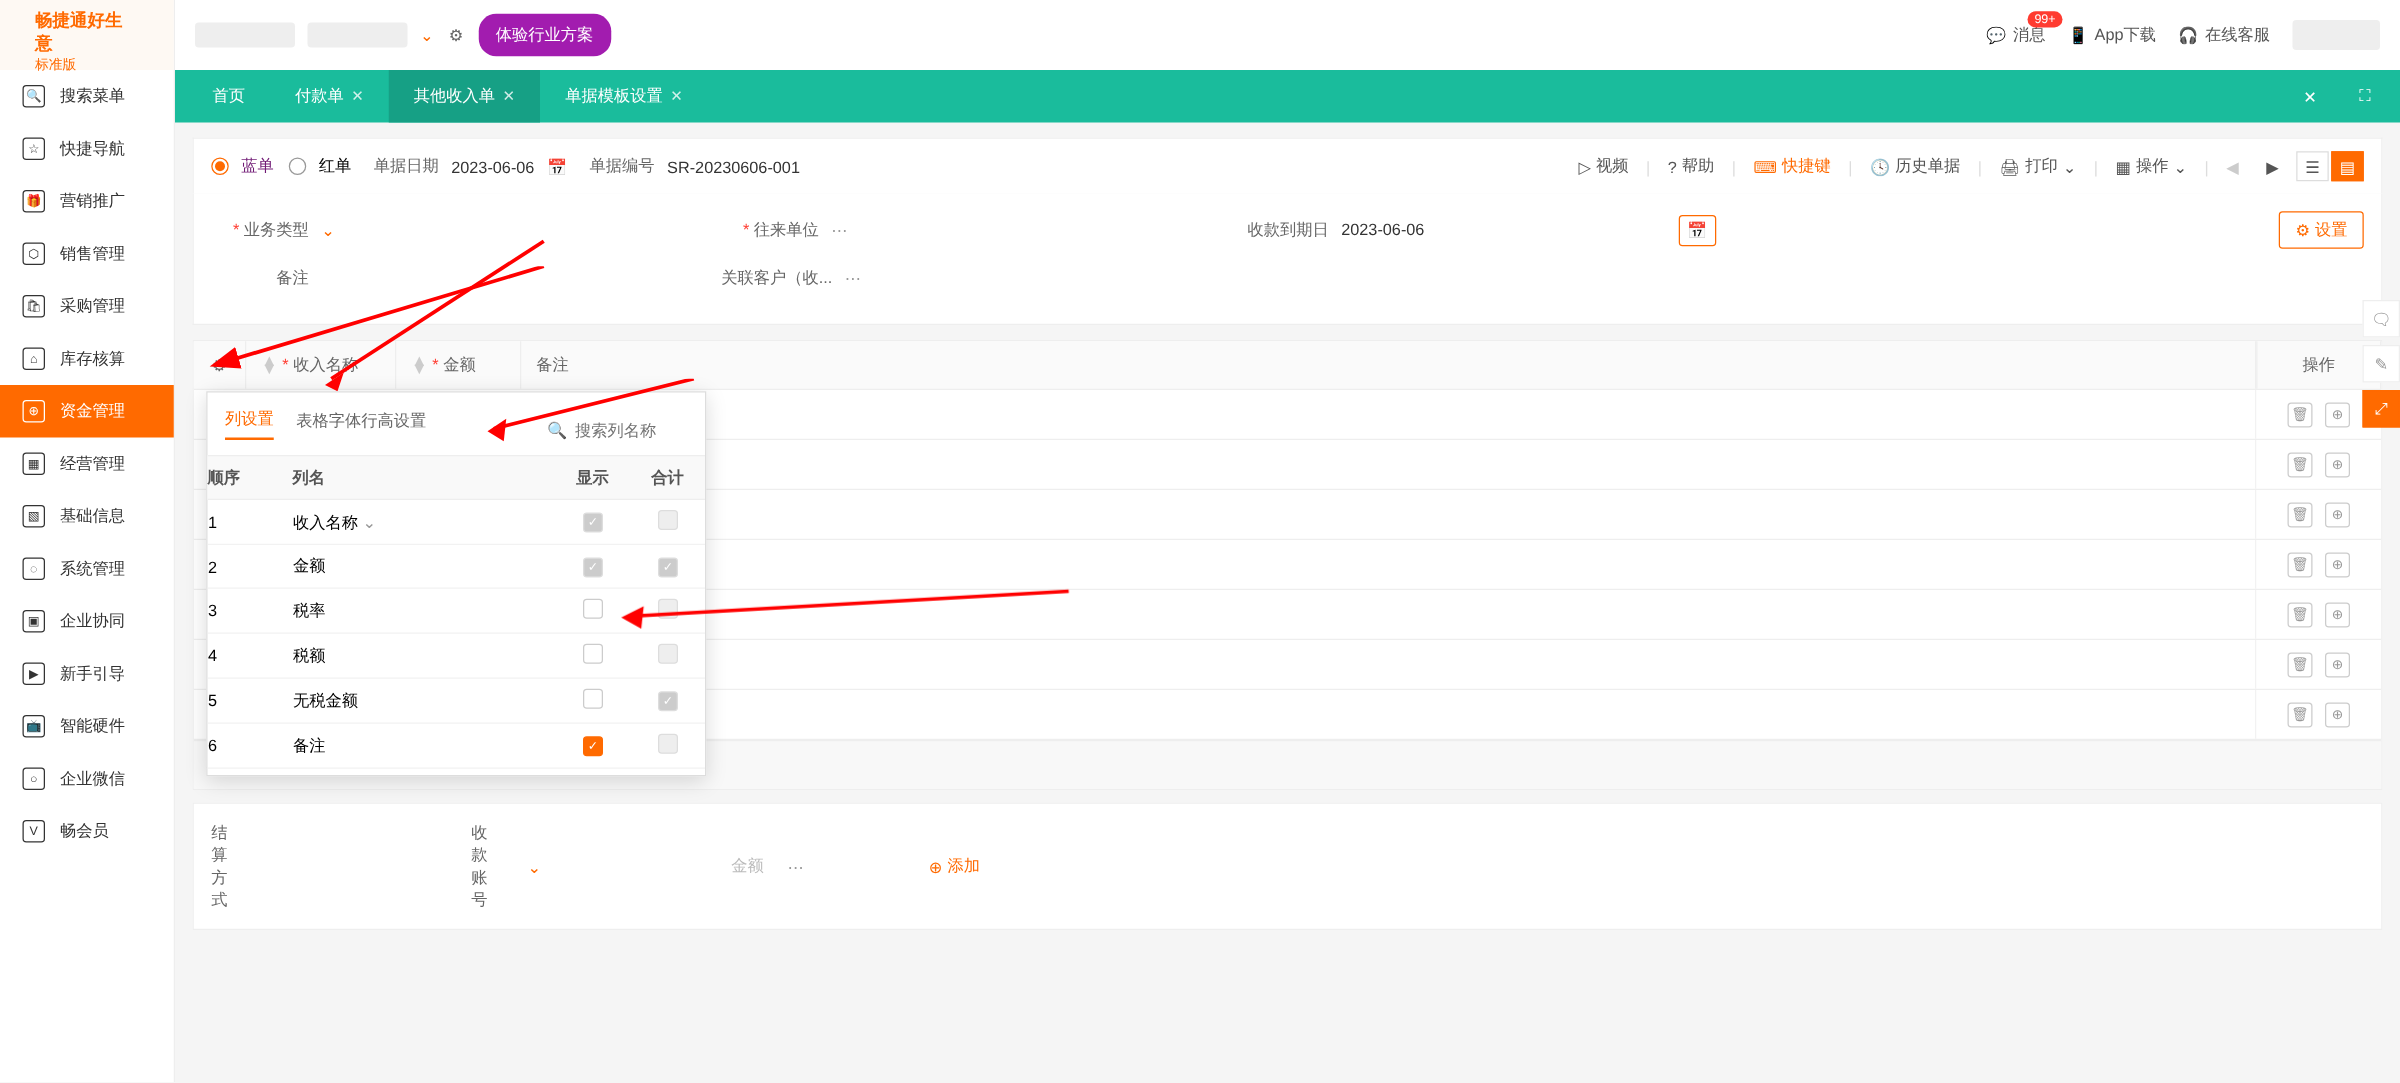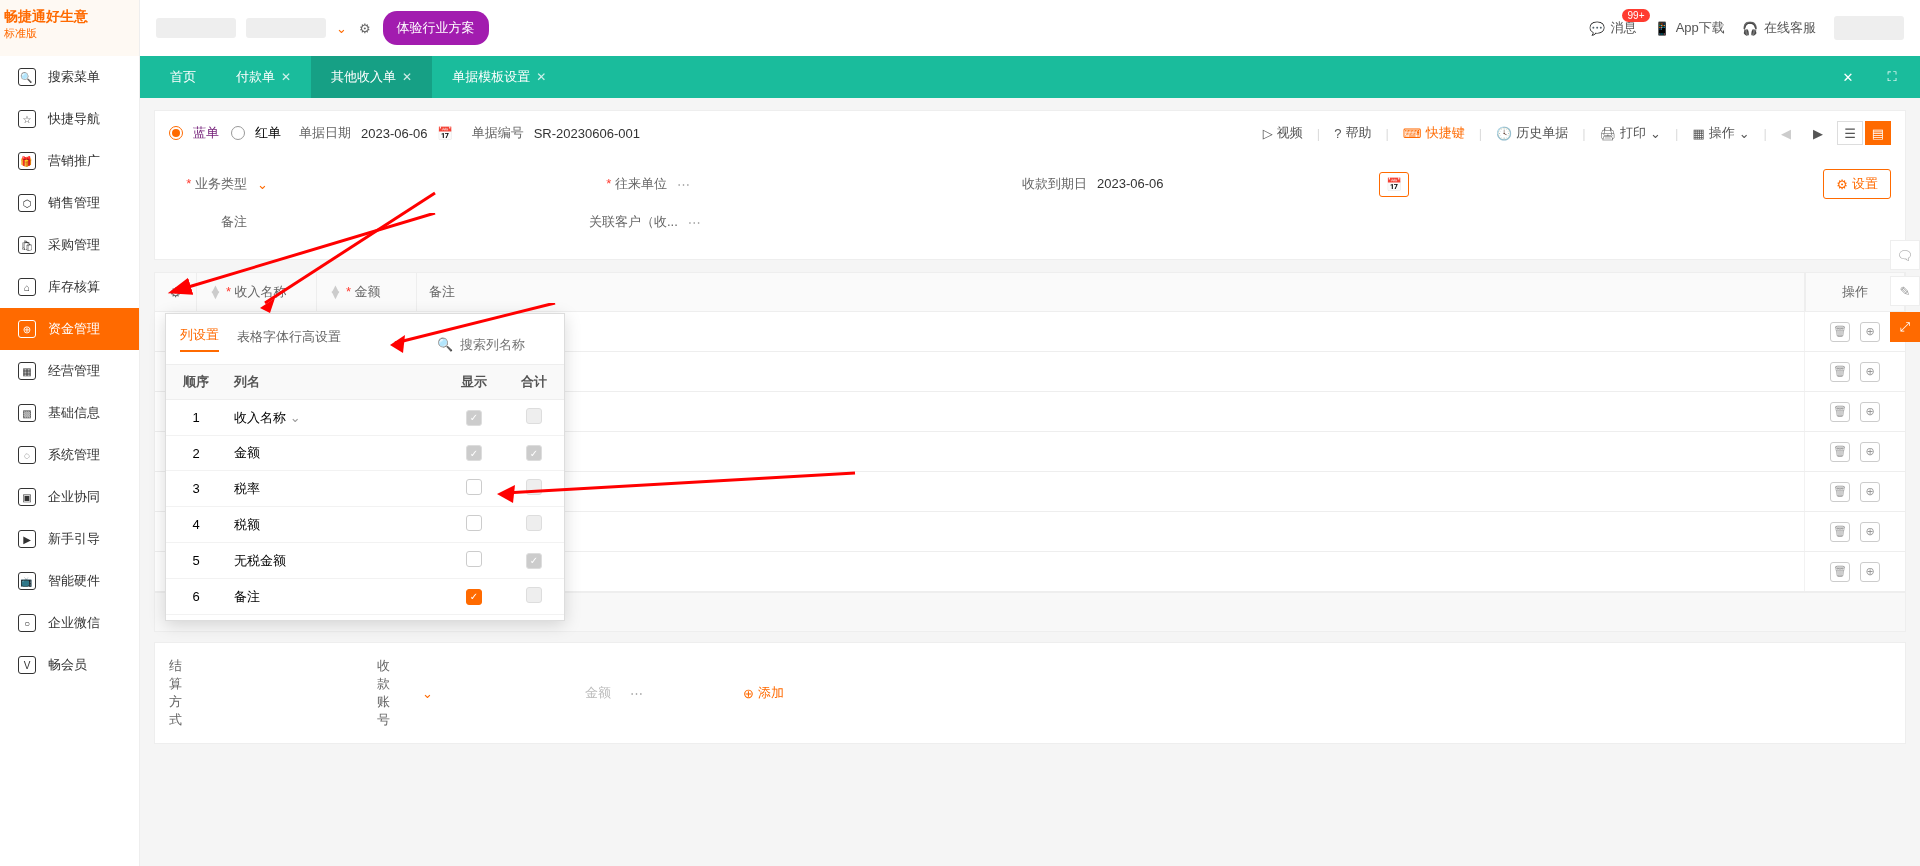--- a/index.html
+++ b/index.html
@@ -1,21 +1,21 @@
 <!DOCTYPE html>
 <html><head>
 <meta charset="utf-8">
 <style>
 *{margin:0;padding:0;box-sizing:border-box;font-family:"Microsoft YaHei",Arial,sans-serif;font-size:13px}
 body{background:#f5f5f5;overflow:hidden}
 .app{display:flex;height:866px;width:1920px;position:relative}
 
 
 .sidebar{width:140px;background:#fff;border-right:1px solid #eee;display:flex;flex-direction:column}
-.logo-area{height:56px;padding:8px 4px;background:#fef9f3}
+.logo-area{height:56px;padding:8px 28px;background:#fef9f3}
 .logo-text{color:#ff6a00;font-size:14px;font-weight:bold}
 .logo-sub{color:#ff6a00;font-size:11px}
 .nav-item{display:flex;align-items:center;gap:12px;padding:12px 18px;color:#333;cursor:pointer}
 .nav-item.active{background:#ff6a00;color:#fff}
 .nav-icon{width:18px;height:18px;display:inline-flex;align-items:center;justify-content:center;border:1.5px solid currentColor;border-radius:3px;font-size:10px}
 
 
 .main{flex:1;display:flex;flex-direction:column;min-width:0}
 .topbar{height:56px;background:#fff;display:flex;align-items:center;padding:0 16px;gap:12px}
 .org-select{display:flex;align-items:center;gap:10px;color:#666}
@@ -47,21 +47,21 @@
 .tb-val{color:#333}
 .toolbar-right{margin-left:auto;display:flex;align-items:center;gap:6px;color:#555}
 .tlink{display:flex;align-items:center;gap:4px;padding:0 8px;cursor:pointer}
 .tsep{color:#ddd}
 .view-toggle{display:flex;gap:2px}
 .vt{width:26px;height:24px;border:1px solid #ddd;display:flex;align-items:center;justify-content:center;cursor:pointer}
 .vt.active{background:#ff6a00;color:#fff;border-color:#ff6a00}
 
 
 .form-area{background:#fff;margin:0 14px;padding:14px;border:1px solid #eee;border-top:none}
-.form-row{display:flex;gap:30px;align-items:center;margin-bottom:14px}
+.form-row{display:flex;gap:18px;align-items:center;margin-bottom:14px}
 .fld{display:flex;align-items:center;gap:10px;min-width:0}
 .fld-label{color:#666;min-width:78px;text-align:right}
 .req::before{content:"* ";color:#ff3b30}
 .fld-input{flex:1;border:none;border-bottom:1px solid transparent;color:#333;padding:4px 0;min-width:220px}
 .fld-input.dd{color:#333}
 .dd-arrow{color:#ff6a00;cursor:pointer}
 .dd-dots{color:#999;cursor:pointer;letter-spacing:2px}
 .placeholder{color:#bbb}
 .cal-icon{color:#ff6a00;border:1px solid #ff6a00;padding:4px 6px;border-radius:3px;cursor:pointer}
 .settings-btn{color:#ff6a00;border:1px solid #ff6a00;padding:5px 12px;border-radius:3px;cursor:pointer;display:flex;align-items:center;gap:4px}
@@ -86,21 +86,21 @@
 .st-val{width:200px;padding:10px;text-align:right;font-weight:bold}
 
 
 .popup{position:absolute;top:40px;left:10px;width:400px;background:#fff;border:1px solid #ddd;box-shadow:0 4px 16px rgba(0,0,0,.15);z-index:50}
 .popup-tabs{display:flex;gap:18px;padding:12px 14px;align-items:flex-end}
 .ptab{color:#666;cursor:pointer;padding-bottom:6px}
 .ptab.active{color:#ff6a00;border-bottom:2px solid #ff6a00}
 .psearch{margin-left:auto;display:flex;align-items:center;gap:6px;color:#bbb}
 .psearch input{border:none;outline:none;width:90px}
 .popup-head{display:flex;background:#f9f9f9;padding:8px 0;border-top:1px solid #eee;border-bottom:1px solid #eee;font-weight:bold;color:#555}
-.pcol-order{width:60px;text-align:center}
+.pcol-order{width:60px;text-align:left}
 .pcol-name{flex:1;padding-left:8px}
 .pcol-show{width:60px;text-align:center}
 .pcol-sum{width:60px;text-align:center}
 .prow{display:flex;padding:8px 0;border-bottom:1px solid #f2f2f2;align-items:center}
 .chk{width:16px;height:16px;border:1px solid #ccc;border-radius:3px;display:inline-flex;align-items:center;justify-content:center;font-size:10px;color:#fff}
 .chk.on{background:#ff6a00;border-color:#ff6a00}
 .chk.on::after{content:"✓"}
 .chk.dis{background:#eee;border-color:#ddd}
 .chk.dis.on{background:#ccc}
 .chk.dis.on::after{content:"✓";color:#fff}

